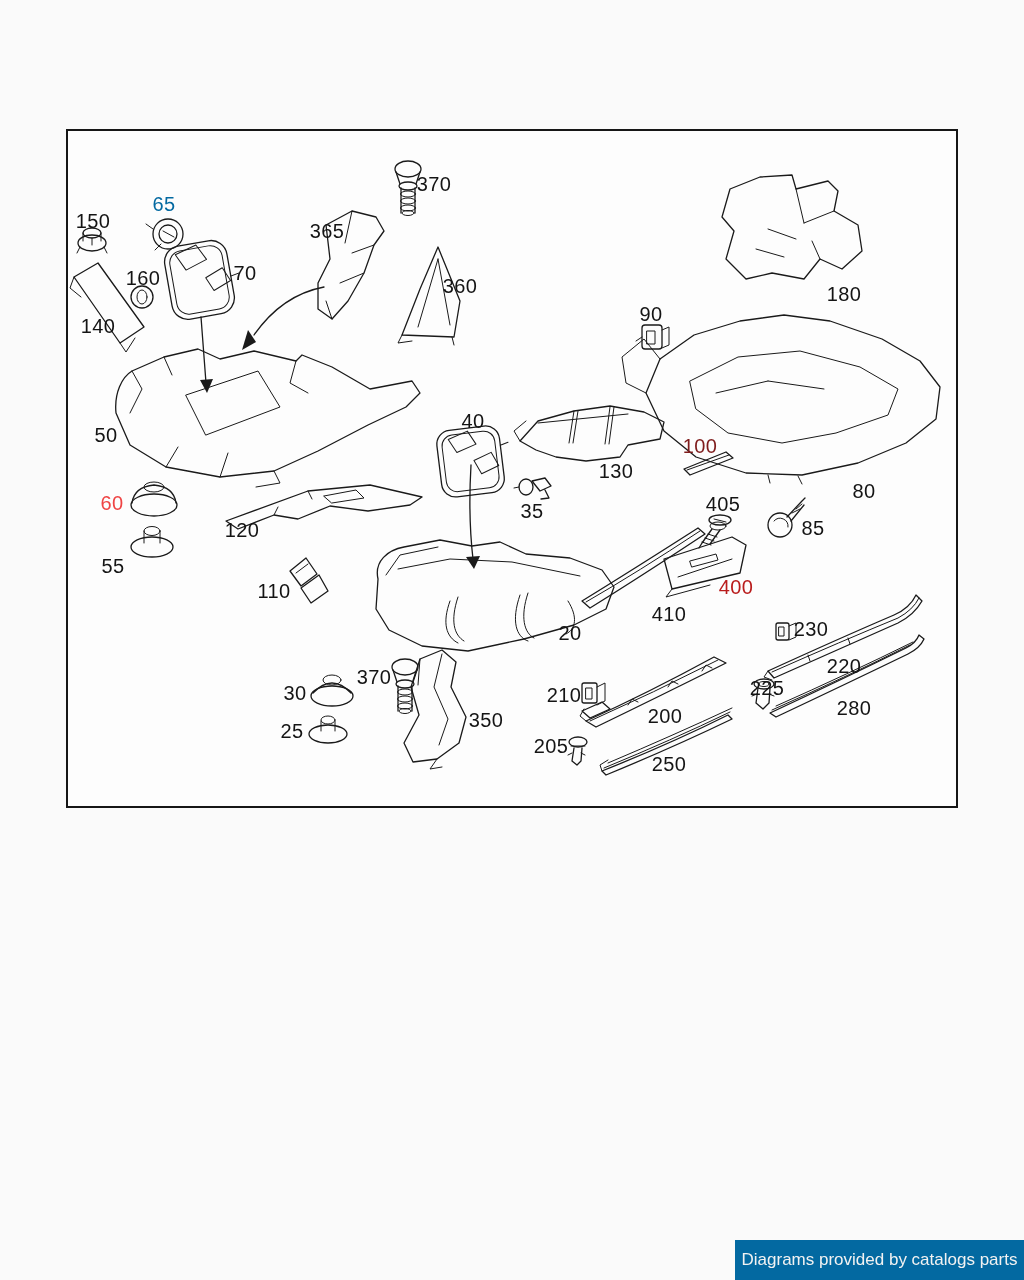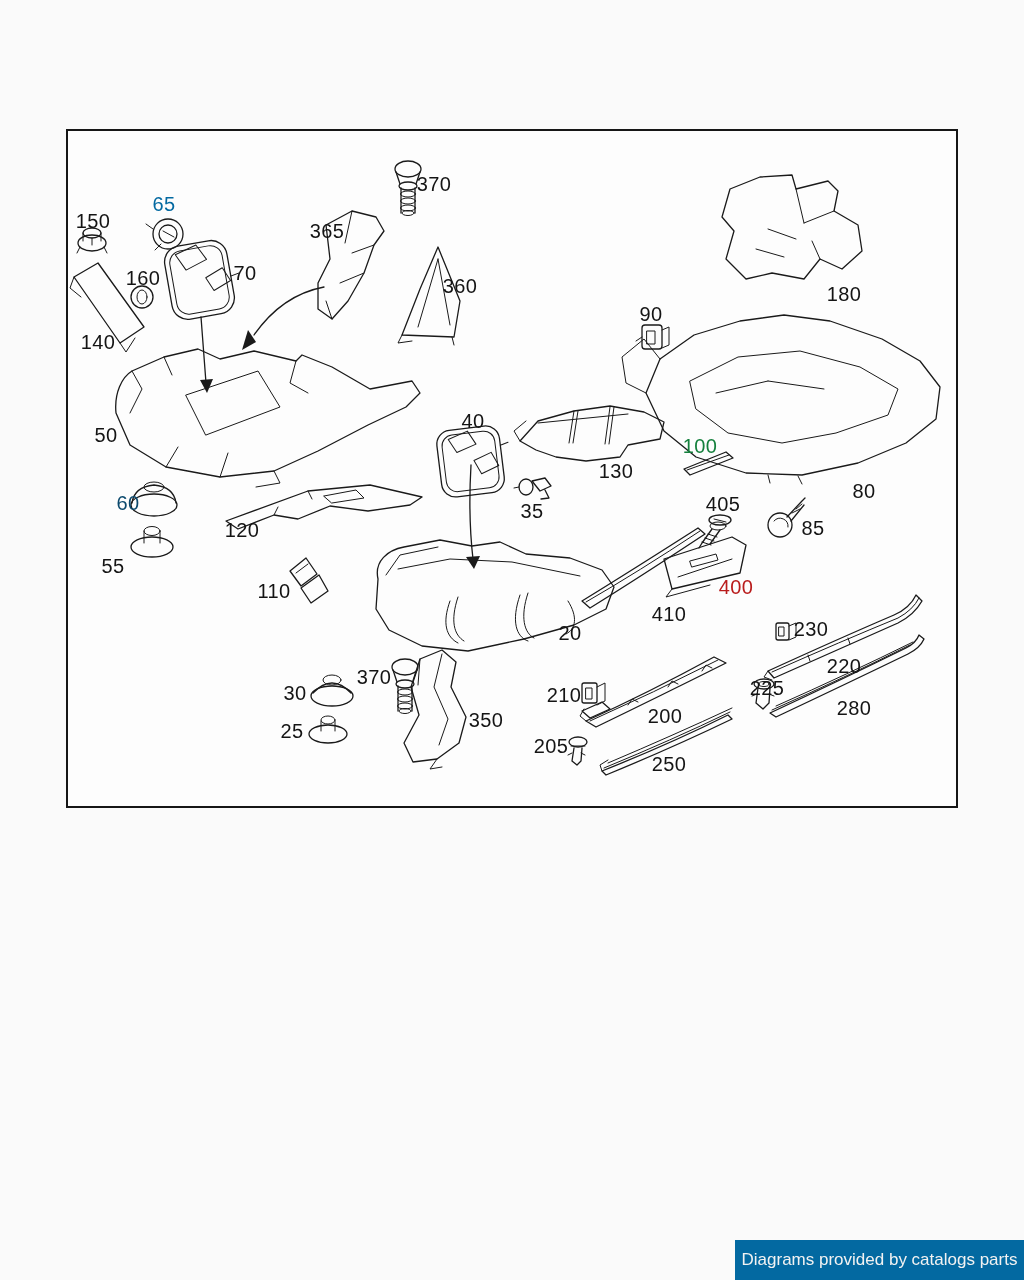--- a/index.html
+++ b/index.html
@@ -246,33 +246,33 @@
     </g>
   </svg>
 
   <div class="label-layer">
       <span class="part-label" style="left: 25px; top: 90px; font-size: 20px; color: rgb(20, 20, 20);">150</span>
       <span class="part-label" style="left: 96px; top: 73px; font-size: 20px; color: #0369a1;">65</span>
       <span class="part-label" style="left: 366px; top: 53px; font-size: 20px; color: rgb(20, 20, 20);">370</span>
       <span class="part-label" style="left: 259px; top: 100px; font-size: 20px; color: rgb(20, 20, 20);">365</span>
       <span class="part-label" style="left: 177px; top: 142px; font-size: 20px; color: rgb(20, 20, 20);">70</span>
       <span class="part-label" style="left: 75px; top: 147px; font-size: 20px; color: rgb(20, 20, 20);">160</span>
-      <span class="part-label" style="left: 30px; top: 195px; font-size: 20px; color: rgb(20, 20, 20); margin-top: 16px;">140</span>
+      <span class="part-label" style="left: 30px; top: 195px; font-size: 20px; color: rgb(20, 20, 20);">140</span>
       <span class="part-label" style="left: 392px; top: 155px; font-size: 20px; color: rgb(20, 20, 20);">360</span>
       <span class="part-label" style="left: 776px; top: 163px; font-size: 20px; color: rgb(20, 20, 20);">180</span>
       <span class="part-label" style="left: 583px; top: 183px; font-size: 20px; color: rgb(20, 20, 20);">90</span>
       <span class="part-label" style="left: 38px; top: 304px; font-size: 20px; color: rgb(20, 20, 20);">50</span>
       <span class="part-label" style="left: 393px; top: 290px; font-size: 20px; color: rgb(20, 20, 20); margin-left: 12px;">40</span>
-      <span class="part-label" style="left: 632px; top: 315px; font-size: 20px; color: #15803d;">100</span>
+      <span class="part-label" style="left: 632px; top: 315px; font-size: 20px; color: #7f1d1d;">100</span>
       <span class="part-label" style="left: 548px; top: 340px; font-size: 20px; color: rgb(20, 20, 20);">130</span>
       <span class="part-label" style="left: 464px; top: 380px; font-size: 20px; color: rgb(20, 20, 20);">35</span>
       <span class="part-label" style="left: 655px; top: 373px; font-size: 20px; color: rgb(20, 20, 20);">405</span>
       <span class="part-label" style="left: 796px; top: 360px; font-size: 20px; color: rgb(20, 20, 20);">80</span>
       <span class="part-label" style="left: 745px; top: 397px; font-size: 20px; color: rgb(20, 20, 20);">85</span>
-      <span class="part-label" style="left: 60px; top: 372px; font-size: 20px; color: #0c4a6e;">60</span>
+      <span class="part-label" style="left: 44px; top: 372px; font-size: 20px; color: #ef4444;">60</span>
       <span class="part-label" style="left: 45px; top: 414px; font-size: 20px; color: rgb(20, 20, 20); margin-top: 21px;">55</span>
       <span class="part-label" style="left: 174px; top: 399px; font-size: 20px; color: rgb(20, 20, 20);">120</span>
       <span class="part-label" style="left: 206px; top: 460px; font-size: 20px; color: rgb(20, 20, 20);">110</span>
       <span class="part-label" style="left: 668px; top: 456px; font-size: 20px; color: #b91c1c;">400</span>
       <span class="part-label" style="left: 601px; top: 483px; font-size: 20px; color: rgb(20, 20, 20);">410</span>
       <span class="part-label" style="left: 502px; top: 502px; font-size: 20px; color: rgb(20, 20, 20);">20</span>
       <span class="part-label" style="left: 743px; top: 498px; font-size: 20px; color: rgb(20, 20, 20);">230</span>
       <span class="part-label" style="left: 776px; top: 535px; font-size: 20px; color: rgb(20, 20, 20);">220</span>
       <span class="part-label" style="left: 699px; top: 557px; font-size: 20px; color: rgb(20, 20, 20);">225</span>
       <span class="part-label" style="left: 786px; top: 577px; font-size: 20px; color: rgb(20, 20, 20);">280</span>

